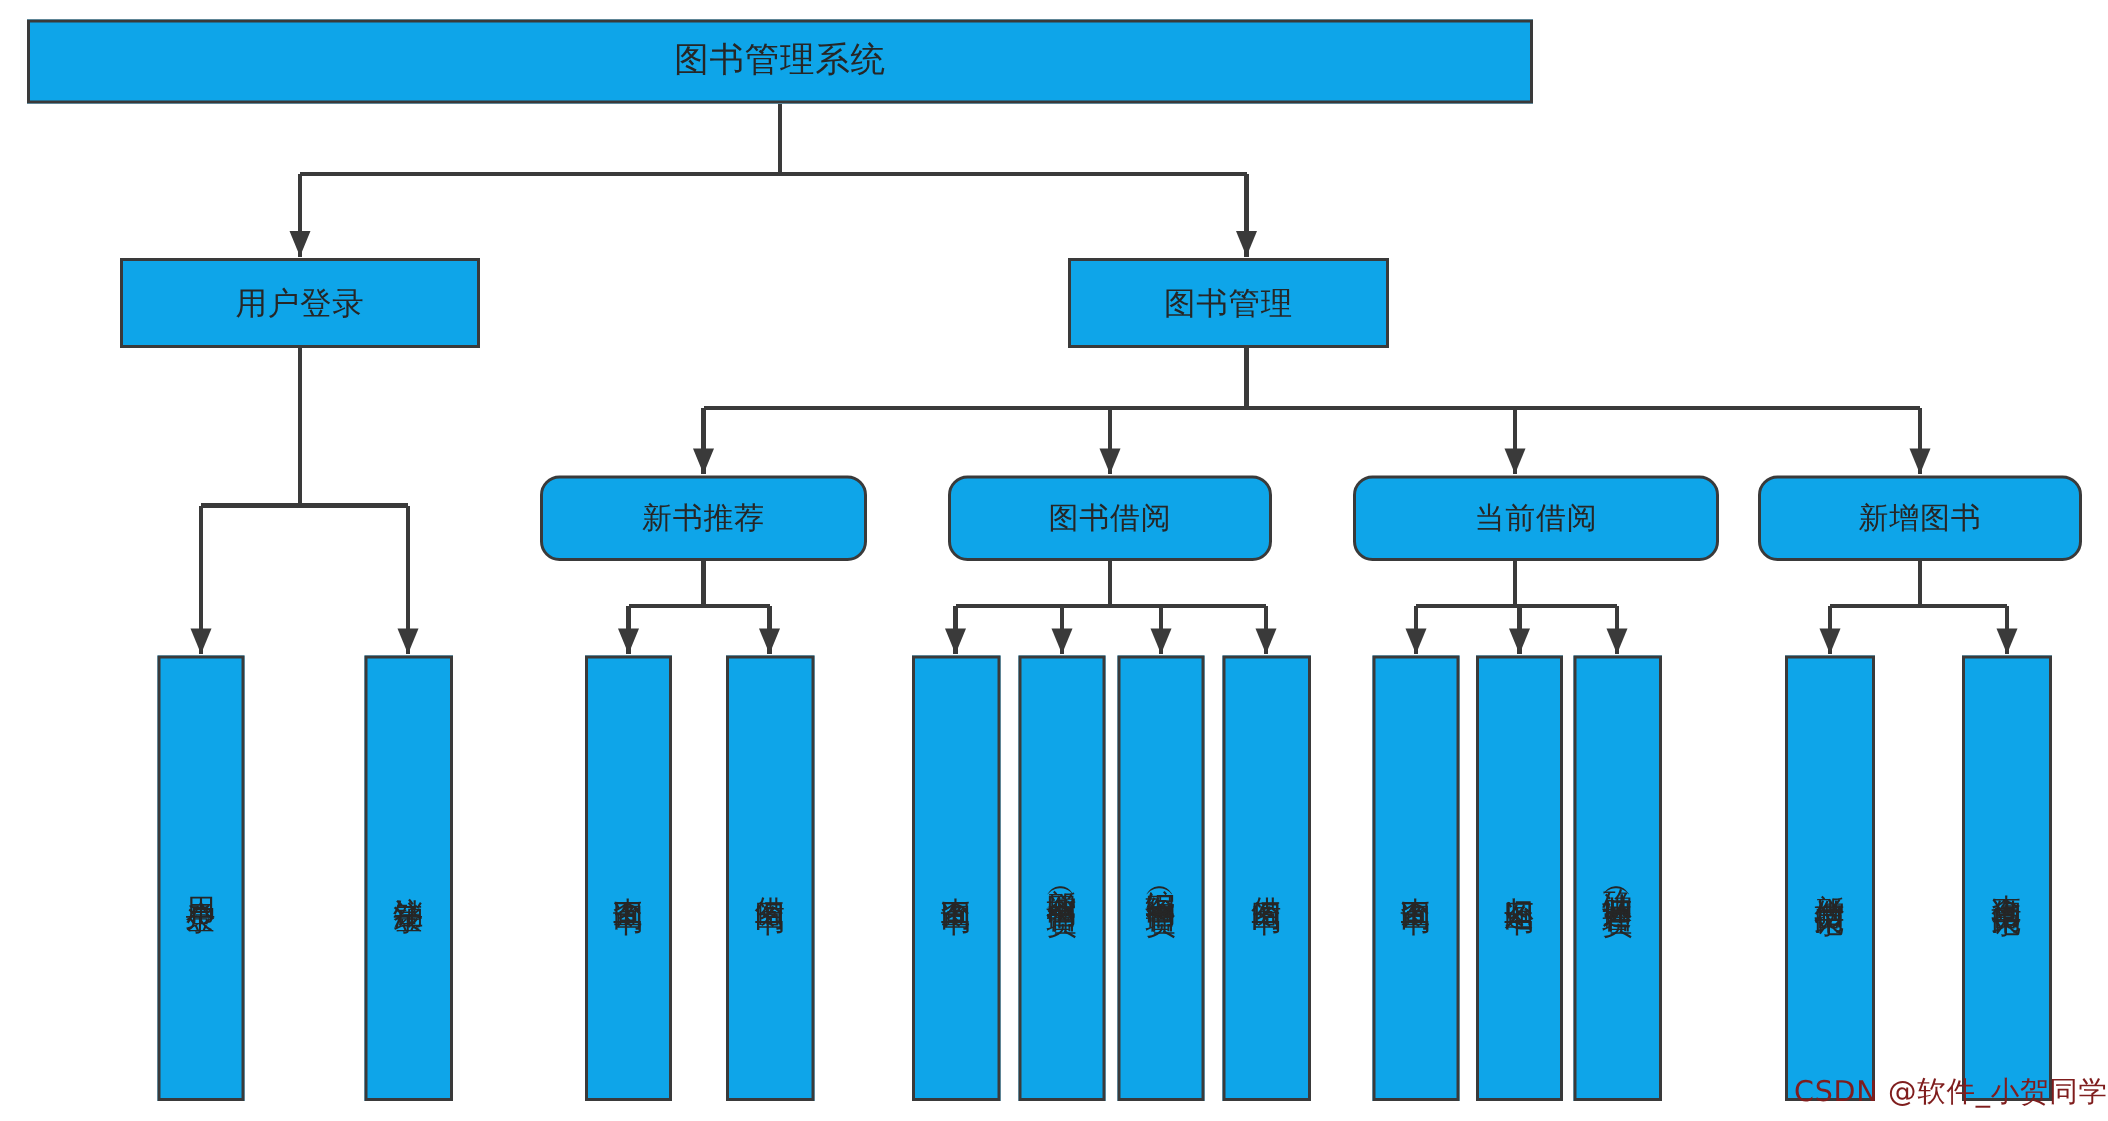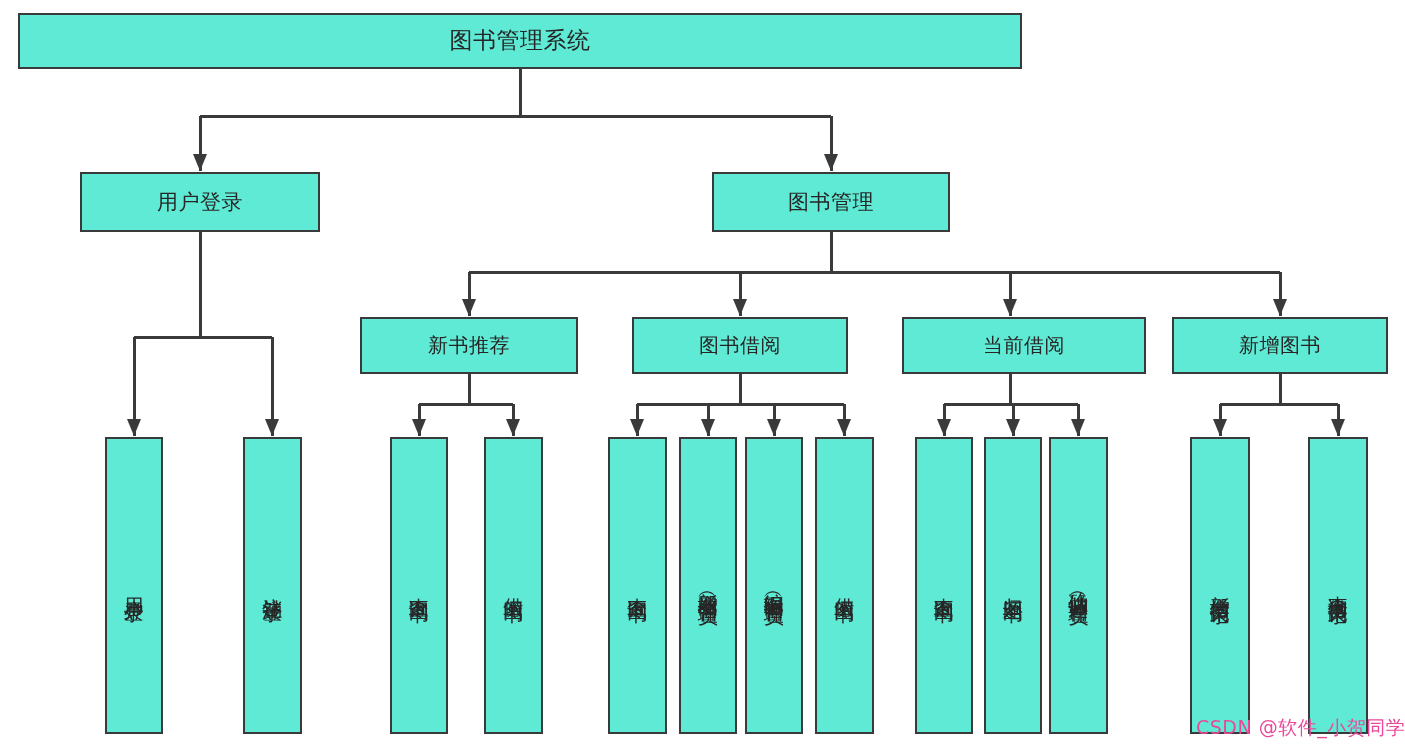--- a/index.html
+++ b/index.html
@@ -22,35 +22,35 @@
     left: 0;
     top: 0;
     width: 1405px;
     height: 747px;
     pointer-events: none;
   }
   .node {
     position: absolute;
     box-sizing: border-box;
     border: 2.5px solid #3a3a3a;
-    background: #5eead4;
+    background: #0ea5e9;
     display: flex;
     align-items: center;
     justify-content: center;
     color: #262626;
   }
   .node .label {
     display: block;
     text-align: center;
     line-height: 1.18;
     letter-spacing: 0.5px;
   }
   .node.root { font-size: 23px; }
   .node.lvl2 { font-size: 21px; }
-  .node.lvl3 { font-size: 20px; }
+  .node.lvl3 { font-size: 20px; border-radius: 13px; }
   .node.leaf {
     font-size: 20px;
     align-items: center;
     justify-content: center;
   }
   .node.leaf .label {
     writing-mode: vertical-rl;
     text-orientation: upright;
     line-height: 1.12;
     letter-spacing: 2px;
@@ -124,21 +124,21 @@
       <polygon points="1331,419 1345,419 1338,436" fill="#3a3a3a"></polygon>
     </svg>
 
   <div id="nodes-layer">
       <div class="node root" style="left: 18px; top: 13px; width: 1004px; height: 56px;">
         <span class="label">图书管理系统</span>
       </div>
       <div class="node lvl2" style="left: 80px; top: 172px; width: 240px; height: 60px;">
         <span class="label">用户登录</span>
       </div>
-      <div class="node lvl2" style="left: 712px; top: 172px; width: 238px; height: 60px;">
+      <div class="node lvl2" style="left: 712px; top: 172px; width: 214px; height: 60px;">
         <span class="label">图书管理</span>
       </div>
       <div class="node lvl3" style="left: 360px; top: 317px; width: 218px; height: 57px;">
         <span class="label">新书推荐</span>
       </div>
       <div class="node lvl3" style="left: 632px; top: 317px; width: 216px; height: 57px;">
         <span class="label">图书借阅</span>
       </div>
       <div class="node lvl3" style="left: 902px; top: 317px; width: 244px; height: 57px;">
         <span class="label">当前借阅</span>
@@ -180,15 +180,15 @@
         <span class="label">确认归还（管理员）</span>
       </div>
       <div class="node leaf" style="left: 1190px; top: 437px; width: 60px; height: 297px;">
         <span class="label">新增借阅记录</span>
       </div>
       <div class="node leaf" style="left: 1308px; top: 437px; width: 60px; height: 297px;">
         <span class="label">查询借阅记录</span>
       </div>
     </div>
 
-  <div id="watermark" style="left: 1196px; top: 715px; color: #ec4899;">CSDN @软件_小贺同学</div>
+  <div id="watermark" style="left: 1196px; top: 715px; color: #7f1d1d;">CSDN @软件_小贺同学</div>
 
 </div>
 
 </body></html>

